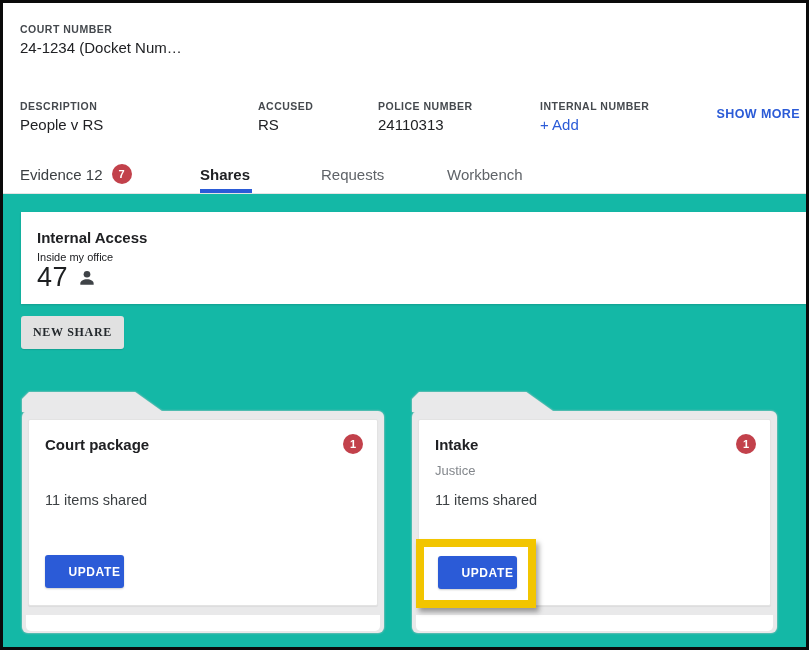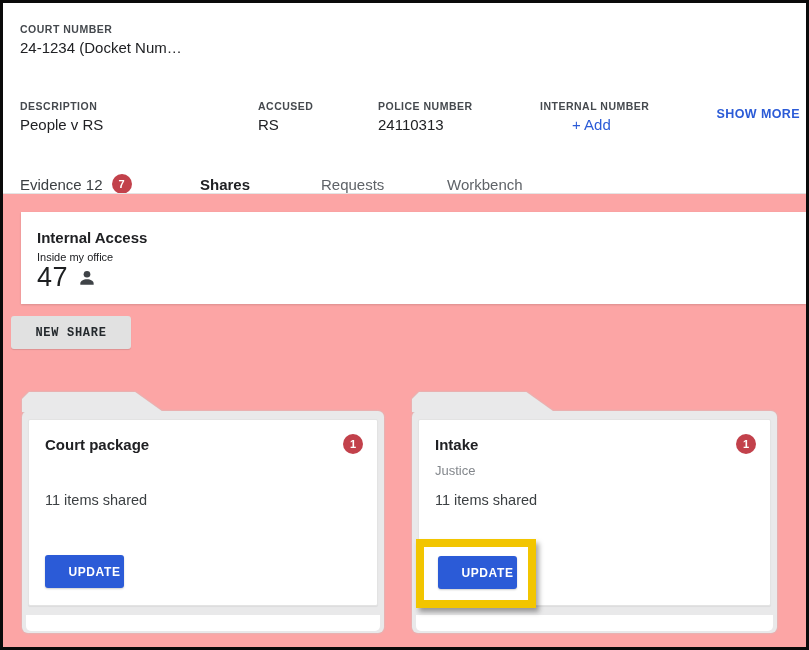--- a/index.html
+++ b/index.html
@@ -8,52 +8,52 @@
     position:relative; width:809px; height:650px; background:#fff;
     border:3px solid #0a0a0a; overflow:hidden;
     font-family:"Liberation Sans", sans-serif; color:#202124;
   }
   
   .field-label { font-size:10.5px; font-weight:700; color:#45494e; letter-spacing:.5px; }
   .field-value { font-size:15px; color:#202124; margin-top:4px; }
   .court-block { position:absolute; left:17px; top:20px; }
   .detail-field { position:absolute; top:97px; }
   .f0 { left:17px; } .f1 { left:222px;margin-left:33px; } .f2 { left:375px; } .f3 { left:537px; }
-  .link-blue { color:#2b5bd7; cursor:pointer;margin-left:32px; }
+  .link-blue { color:#2b5bd7; cursor:pointer; }
   .show-more {
     position:absolute; right:6px; top:104px; font-size:12.5px; font-weight:700;
     color:#2b5bd7; letter-spacing:.4px; cursor:pointer;margin-left:20px;
   }
   
-  .tabs { position:absolute; left:0; top:162px; width:100%; height:38px; }
+  .tabs { position:absolute; left:0; top:152px; width:100%; height:38px; }
   .tab { position:absolute; top:0; height:100%; display:flex; align-items:center; gap:9px;
          font-size:15px; color:#5f6368; cursor:pointer; white-space:nowrap; }
   .tab-evidence { left:17px; color:#3c4043; }
   .tab-shares   { left:197px; color:#202124; font-weight:700; }
   .tab-requests { left:318px; }
   .tab-workbench{ left:444px; }
   .tab-underline { position:absolute; left:197px; bottom:0; width:52px; height:4px; background:#2b5bd7; }
   .badge {
     width:20px; height:20px; border-radius:50%; background:#c2414b; color:#fff;
     font-size:11px; font-weight:700; display:flex; align-items:center; justify-content:center;
   }
   
   .gray-bg { position:absolute; left:0; right:0; top:190px; bottom:0;
-             background:#fca5a5; border-top:1px solid #e4e4e4; }
+             background:#14b8a6; border-top:1px solid #e4e4e4; }
   .ia-panel { position:absolute; left:18px; right:0; top:18px; height:92px;
               background:#fff; box-shadow:0 1px 2px rgba(0,0,0,.14); }
   .ia-title { position:absolute; left:16px; top:17px; font-size:15px; font-weight:700; color:#202124; }
   .ia-sub   { position:absolute; left:16px; top:39px; font-size:11px; color:#202124; }
   .ia-count-row { position:absolute; left:16px; top:50px; display:flex; align-items:center; gap:9px; }
   .ia-count { font-size:27px; font-weight:500; color:#1d1f21; letter-spacing:.5px; }
   .person-icon svg { display:block; }
   .new-share {
-    position:absolute; left:8px; top:122px; width:120px; height:33px;
+    position:absolute; left:18px; top:122px; width:103px; height:33px;
     background:#e1e1e1; border:none; border-radius:3px; color:#24292d;
-    font-family:Liberation Mono, monospace;
+    font-family:Liberation Serif, serif;
     font-size:12px; font-weight:700; letter-spacing:.7px; cursor:pointer;
     box-shadow:0 1px 1px rgba(0,0,0,.12);
   }
   
   .share-card { position:absolute; top:198px; height:241px; }
   .card-1 { left:19px;  width:362px; }
   .card-2 { left:409px; width:365px; }
   .folder-shape { position:absolute; inset:0; filter:drop-shadow(0 0 1px #c6c6c6); }
   .folder-tab {
     position:absolute; top:0; left:0; width:39%; height:20px; background:#e9e9ea;

